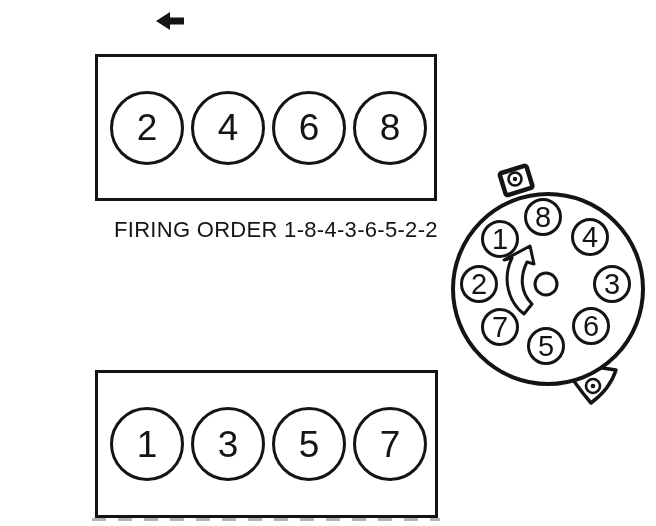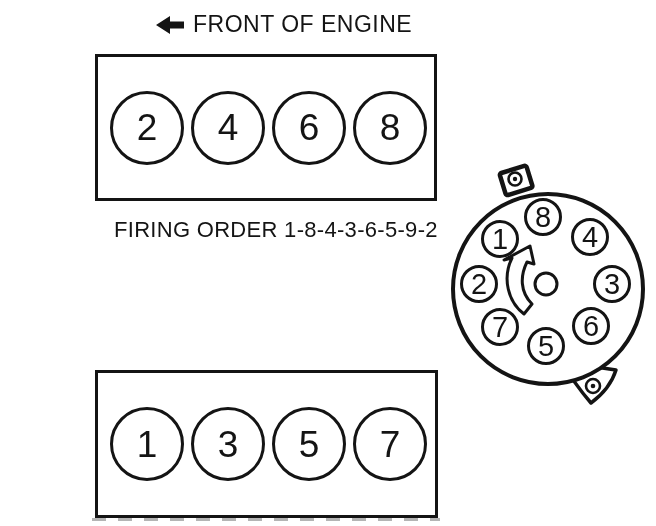--- a/index.html
+++ b/index.html
@@ -71,31 +71,30 @@
 </style>
 </head>
 <body style="--ink: #141414; --paper: #ffffff;">
 
 <div class="header">
   <span class="arrow-icon">
     <svg width="28" height="20" viewBox="0 0 28 20">
       <path d="M0 10 L14 1 L14 6.5 L28 6.5 L28 13.5 L14 13.5 L14 19 Z" fill="#141414"></path>
     </svg>
   </span>
-  <span class="header-text">FRONT OF ENGINE</span>
 </div>
 
 <div class="bank bank-top">
     <div class="cyl">2</div>
     <div class="cyl">4</div>
     <div class="cyl">6</div>
     <div class="cyl">8</div>
   </div>
 
-<div class="firing-order">FIRING ORDER 1-8-4-3-6-5-9-2</div>
+<div class="firing-order">FIRING ORDER 1-8-4-3-6-5-2-2</div>
 
 <div class="bank bank-bottom">
     <div class="cyl">1</div>
     <div class="cyl">3</div>
     <div class="cyl">5</div>
     <div class="cyl">7</div>
   </div>
 
 <svg class="distributor" width="216" height="252" viewBox="0 0 216 252">
 

